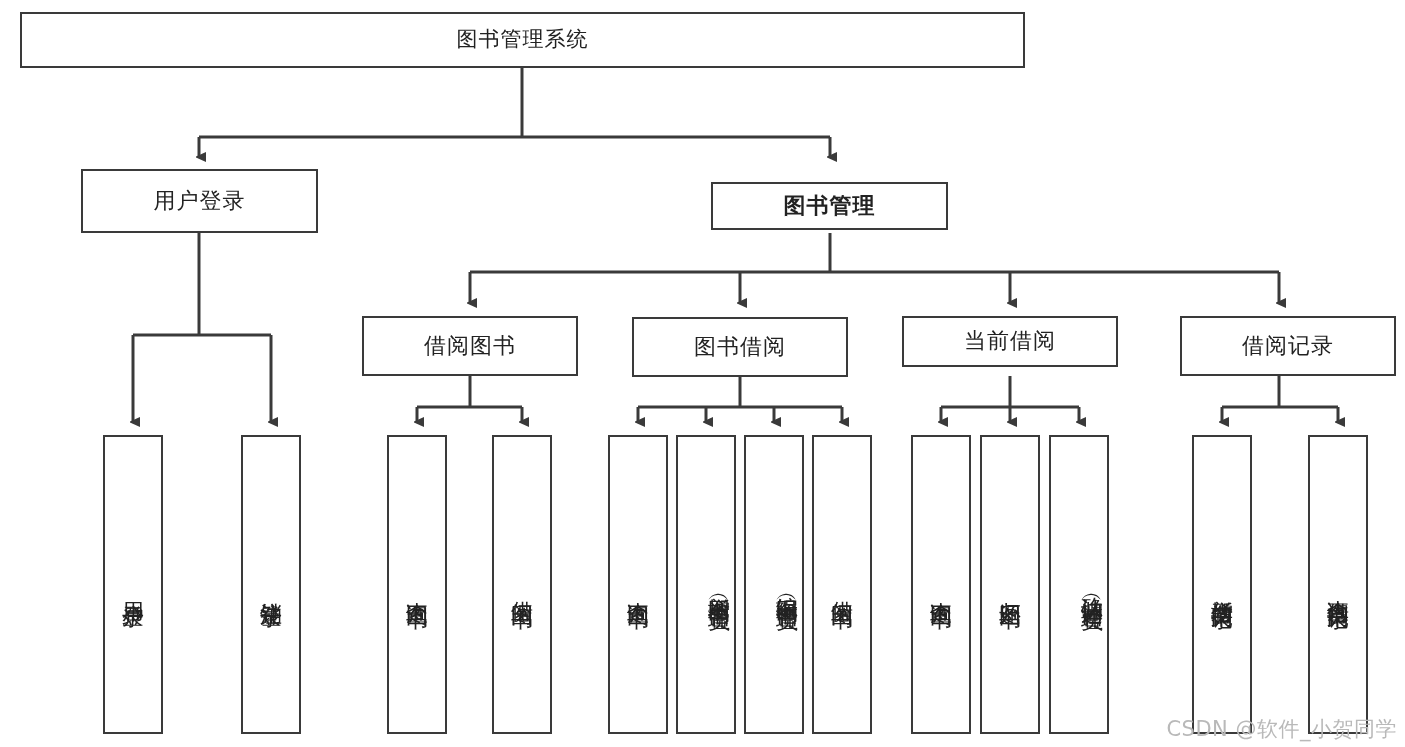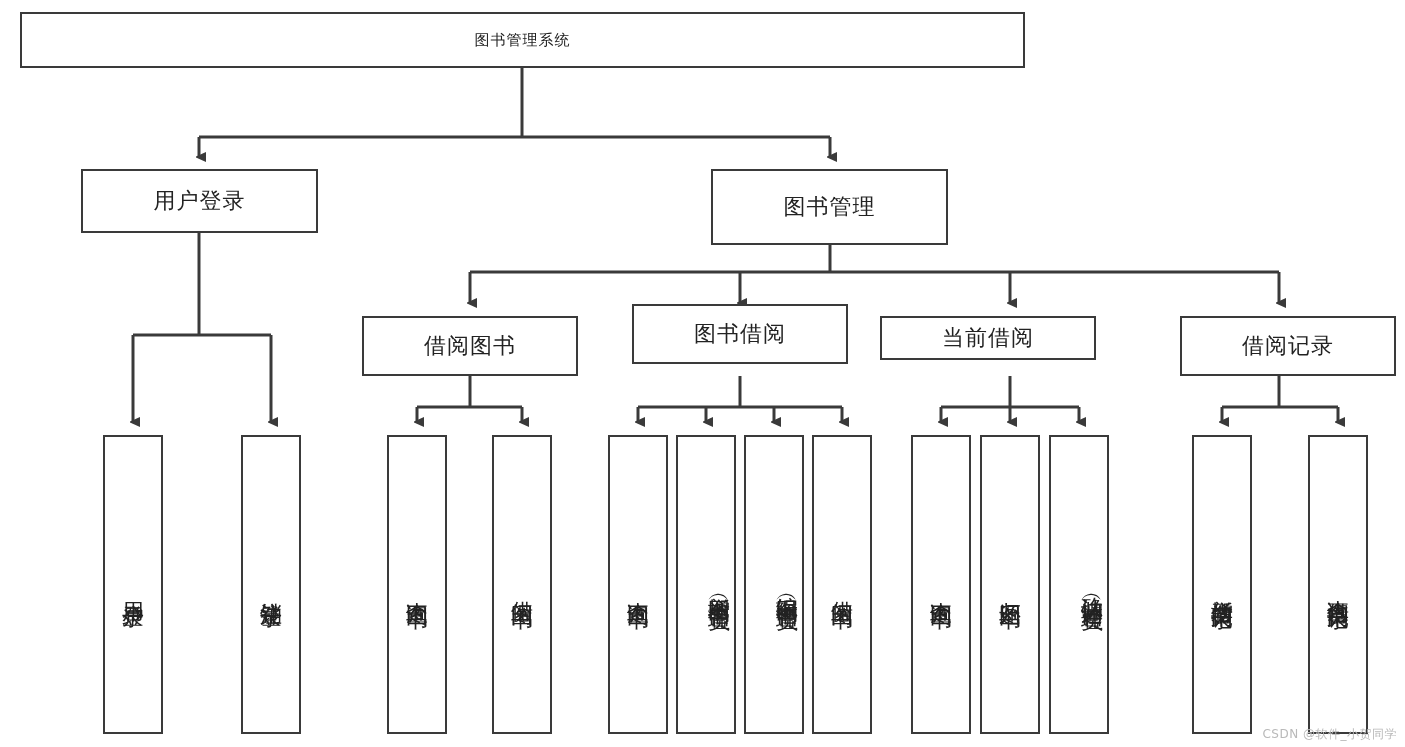--- a/index.html
+++ b/index.html
@@ -31,39 +31,39 @@
     align-items:center;
     justify-content:center;
     text-align:center;
   }
   .node.h-node{
     font-size:22px;
     letter-spacing:1px;
     line-height:1.2;
   }
   .node.root{
-    font-size:15px;
+    font-size:21px;
   }
   .node.leaf{
     writing-mode:vertical-rl;
     text-orientation:upright;
     font-size:22px;
     letter-spacing:2px;
     padding-top:6px;
     align-items:flex-start;
     justify-content:center;
   }
   .node.leaf.centered{
     align-items:center;
   }
   .watermark{
     position:absolute;
     right:8px;
     bottom:4px;
-    font-size:12px;
+    font-size:21px;
     color:#b9b9b9;
     letter-spacing:0.5px;
     white-space:nowrap;
     font-family:"DejaVu Sans","Liberation Sans",sans-serif;
   }
 </style>
 </head>
 <body>
 
 <div id="canvas">
@@ -115,27 +115,27 @@
       <path d="M1222,407 L1338,407"></path>
       <path d="M1222,407 L1222,422" marker-end="url(#arrow)"></path>
       <path d="M1338,407 L1338,422" marker-end="url(#arrow)"></path>
     </g>
   </svg>
 
   <div class="node h-node root" style="left:20px; top:12px; width:1005px; height:56px;">图书管理系统</div>
 
   <div class="node h-node" style="left:81px; top:169px; width:237px; height:64px;">用户登录</div>
 
-  <div class="node h-node" style="left:711px; top:169px; width:237px; height:76px;">图书管理</div>
+  <div class="node h-node" style="left:711px; top:182px; width:237px; height:48px;font-weight:bold;">图书管理</div>
 
   <div class="node h-node" style="left:362px; top:316px; width:216px; height:60px;">借阅图书</div>
 
-  <div class="node h-node" style="left:632px; top:304px; width:216px; height:60px;">图书借阅</div>
+  <div class="node h-node" style="left:632px; top:317px; width:216px; height:60px;">图书借阅</div>
 
-  <div class="node h-node" style="left:880px; top:316px; width:216px; height:44px;">当前借阅</div>
+  <div class="node h-node" style="left:902px; top:316px; width:216px; height:51px;">当前借阅</div>
 
   <div class="node h-node" style="left:1180px; top:316px; width:216px; height:60px;">借阅记录</div>
 
   <div class="node leaf centered" style="left:103px; top:435px; width:60px; height:299px;">用户登录</div>
 
   <div class="node leaf centered" style="left:241px; top:435px; width:60px; height:299px;">注销登录</div>
 
   <div class="node leaf centered" style="left:387px; top:435px; width:60px; height:299px;">查询图书</div>
 
   <div class="node leaf centered" style="left:492px; top:435px; width:60px; height:299px;">借阅图书</div>

